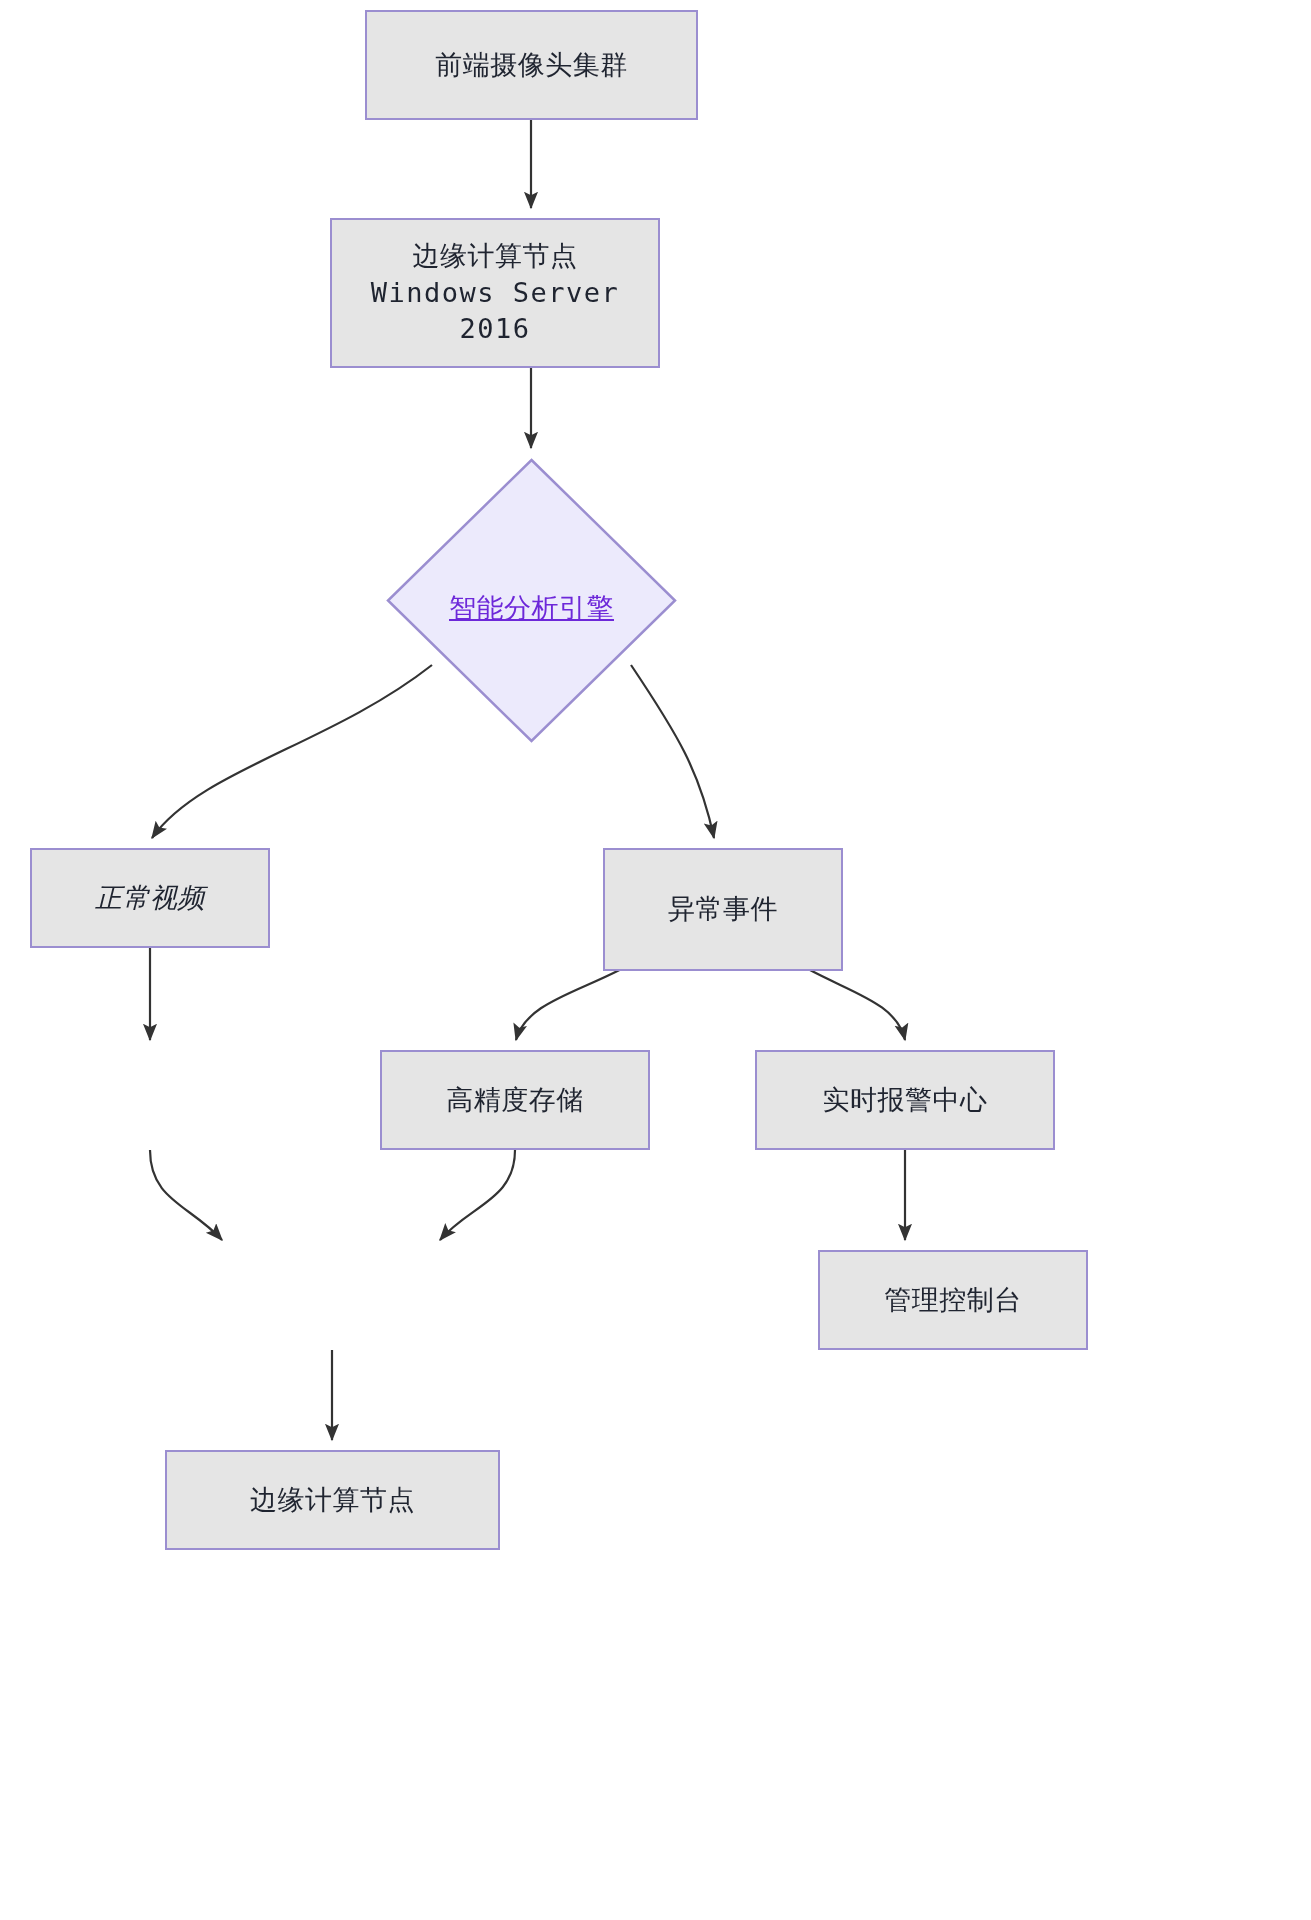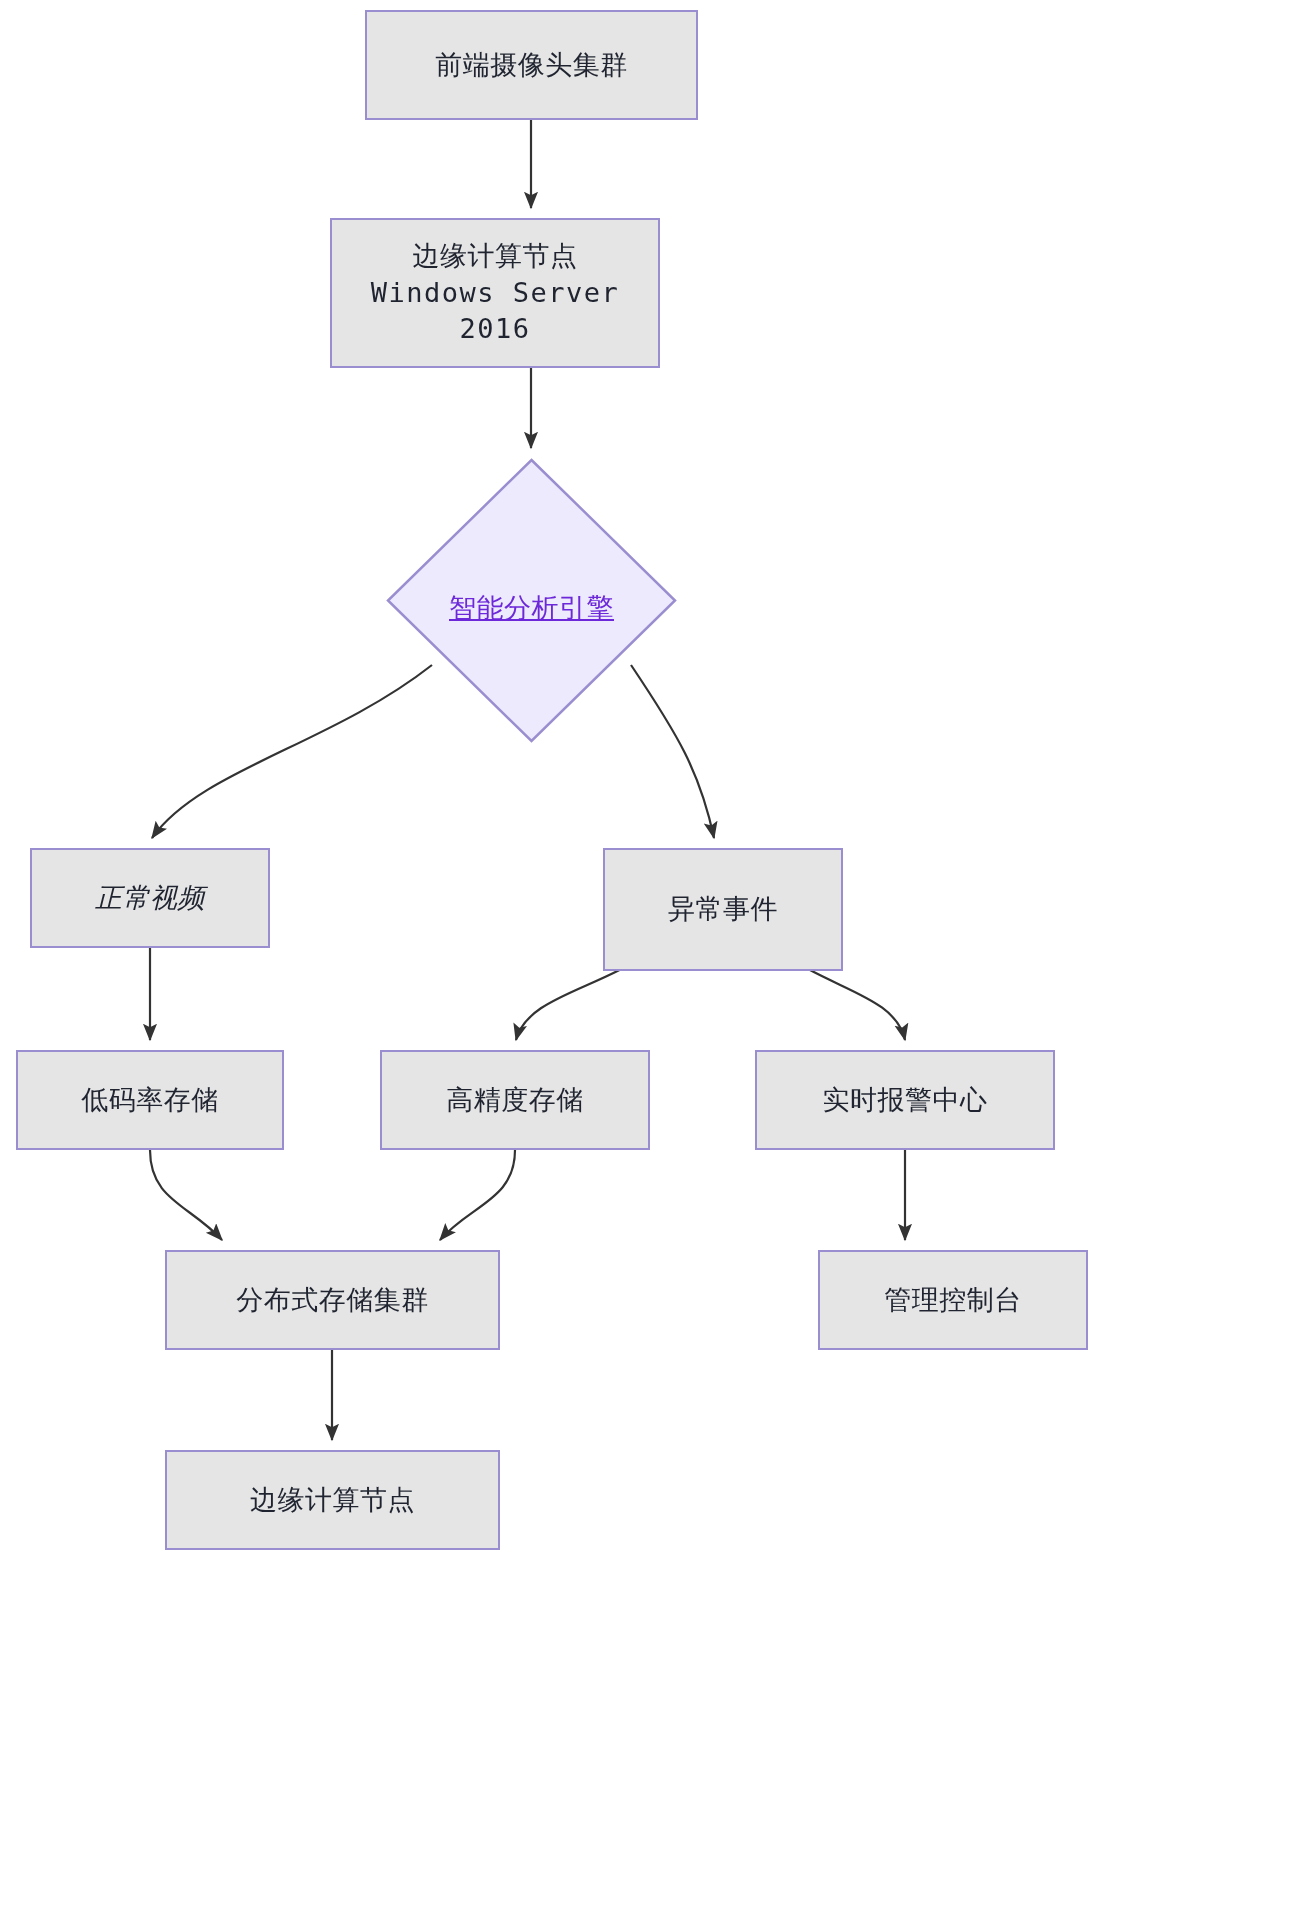--- a/index.html
+++ b/index.html
@@ -127,35 +127,29 @@
   </div>
 
   <div class="node" style="left:30px; top:848px; width:240px; height:100px;font-style:italic;">
     <span class="line1">正常视频</span>
   </div>
 
   <div class="node" style="left:603px; top:848px; width:240px; height:123px;">
     <span class="line1">异常事件</span>
   </div>
 
-  <div class="node" style="left:16px; top:1050px; width:268px; height:100px;">
-    <span class="line1">低码率存储</span>
-  </div>
 
   <div class="node" style="left:380px; top:1050px; width:270px; height:100px;">
     <span class="line1">高精度存储</span>
   </div>
 
   <div class="node" style="left:755px; top:1050px; width:300px; height:100px;">
     <span class="line1">实时报警中心</span>
   </div>
 
-  <div class="node" style="left:165px; top:1250px; width:335px; height:100px;">
-    <span class="line1">分布式存储集群</span>
-  </div>
 
   <div class="node" style="left:770px; top:1250px; width:270px; height:100px;margin-left:48px;">
     <span class="line1">管理控制台</span>
   </div>
 
   <div class="node" style="left:165px; top:1450px; width:335px; height:100px;">
     <span class="line1">边缘计算节点</span>
   </div>
 
 </div>

